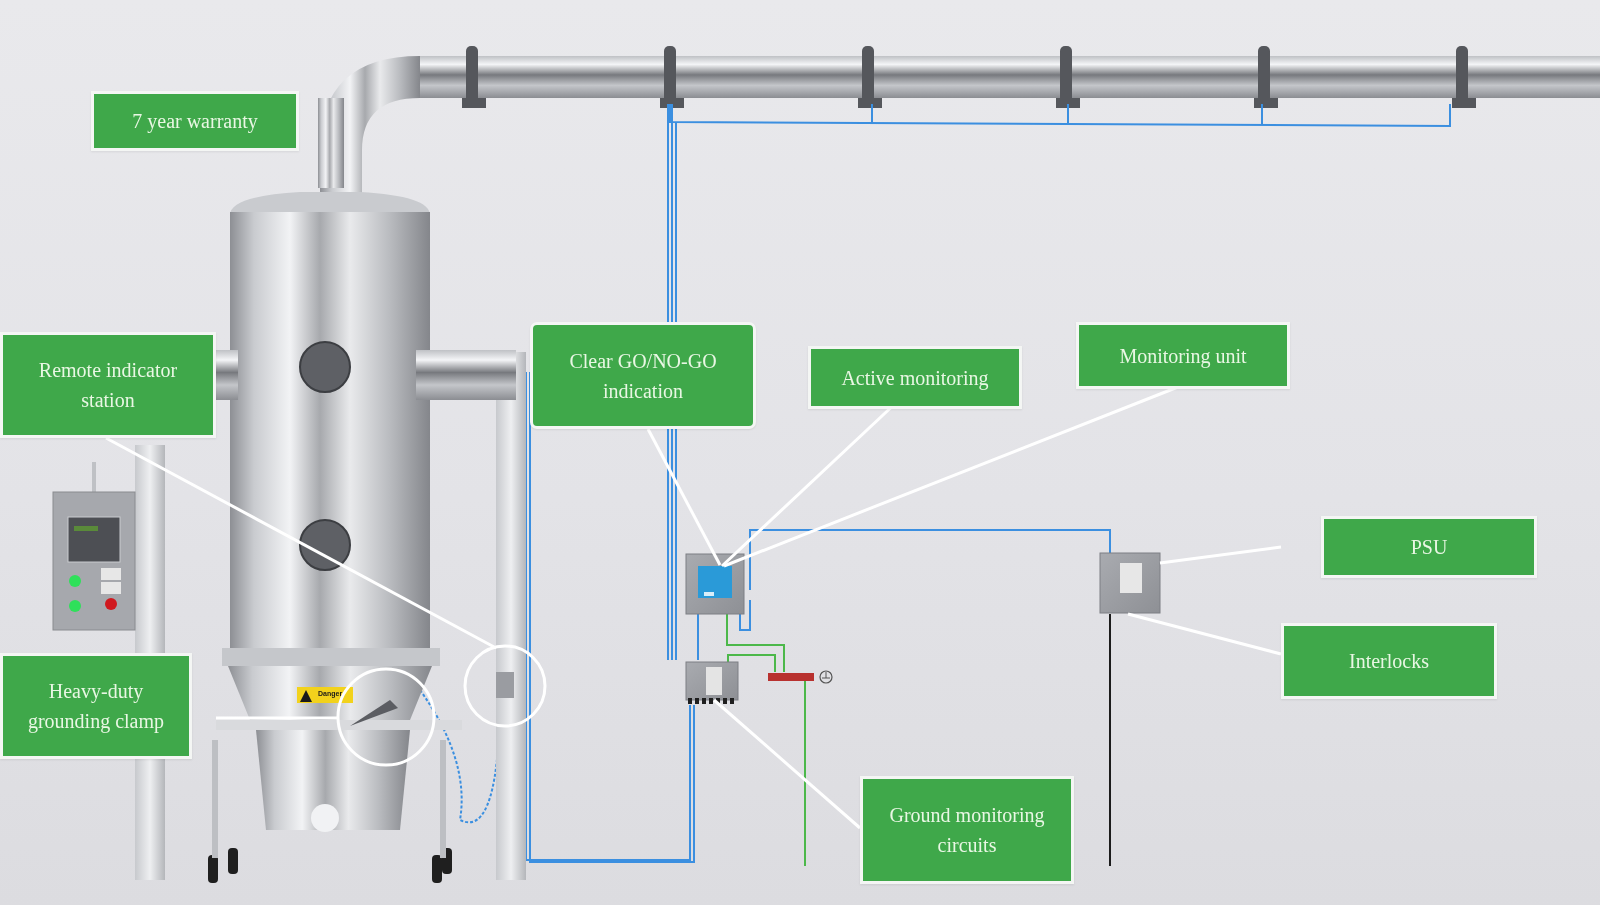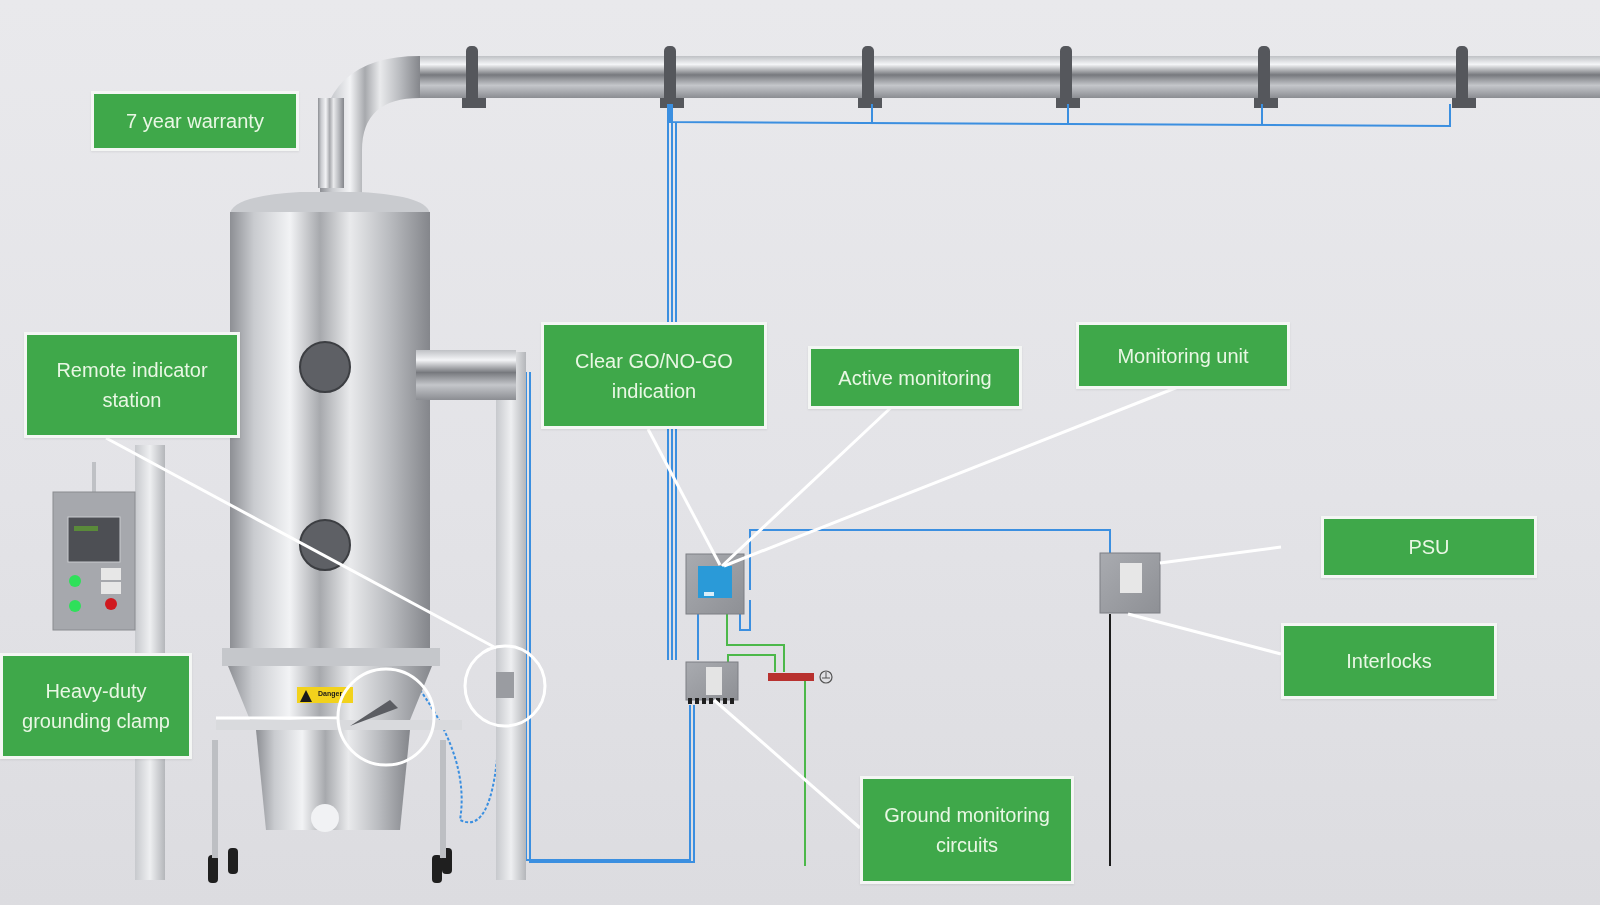--- a/index.html
+++ b/index.html
@@ -9,20 +9,21 @@
     font-family: "Liberation Sans", sans-serif;
   }
   #scene { position: absolute; left: 0; top: 0; width: 1600px; height: 905px; }
   .label {
     position: absolute; box-sizing: border-box;
     background: #3fa84a; border: 3px solid #f4f6f4;
     color: #e9f7e4; font-size: 20px; line-height: 30px;
     display: flex; align-items: center; justify-content: center; text-align: center;
     padding: 4px 10px; white-space: pre-line;
     box-shadow: 0 1px 2px rgba(0,0,0,0.08);
+    font-family: Liberation Serif, serif;
   }
 </style>
 </head>
 <body>
 
 <svg id="scene" viewBox="0 0 1600 905" xmlns="http://www.w3.org/2000/svg">
   <defs>
     <linearGradient id="steelV" x1="0" x2="1" y1="0" y2="0">
       <stop offset="0" stop-color="#8d8f94"></stop>
       <stop offset="0.12" stop-color="#c9cbcf"></stop>
@@ -183,24 +184,24 @@
     <line x1="648" y1="429" x2="720" y2="565"></line>
     <line x1="915" y1="385" x2="722" y2="566"></line>
     <line x1="1183" y1="385" x2="724" y2="566"></line>
     <line x1="1281" y1="547" x2="1160" y2="563"></line>
     <line x1="1281" y1="654" x2="1128" y2="614"></line>
     <line x1="860" y1="828" x2="714" y2="700"></line>
   </g>
 </svg>
 
 <div class="label" style="left:91px;top:91px;width:208px;height:60px;">7 year warranty</div>
-<div class="label" style="left:0px;top:332px;width:216px;height:106px;margin-left:24px;">Remote indicator
+<div class="label" style="left:0px;top:332px;width:216px;height:106px;">Remote indicator
 station</div>
 <div class="label" style="left:0px;top:653px;width:192px;height:106px;">Heavy-duty
 grounding clamp</div>
-<div class="label" style="left:541px;top:322px;width:226px;height:107px;">Clear GO/NO-GO
+<div class="label" style="left:530px;top:322px;width:226px;height:107px;border-radius:7px;">Clear GO/NO-GO
 indication</div>
 <div class="label" style="left:808px;top:322px;width:214px;height:63px;margin-top:24px;">Active monitoring</div>
 <div class="label" style="left:1076px;top:322px;width:214px;height:67px;">Monitoring unit</div>
 <div class="label" style="left:1281px;top:516px;width:216px;height:62px;margin-left:40px;">PSU</div>
 <div class="label" style="left:1281px;top:623px;width:216px;height:76px;">Interlocks</div>
 <div class="label" style="left:860px;top:776px;width:214px;height:108px;">Ground monitoring
 circuits</div>
 
 </body></html>

